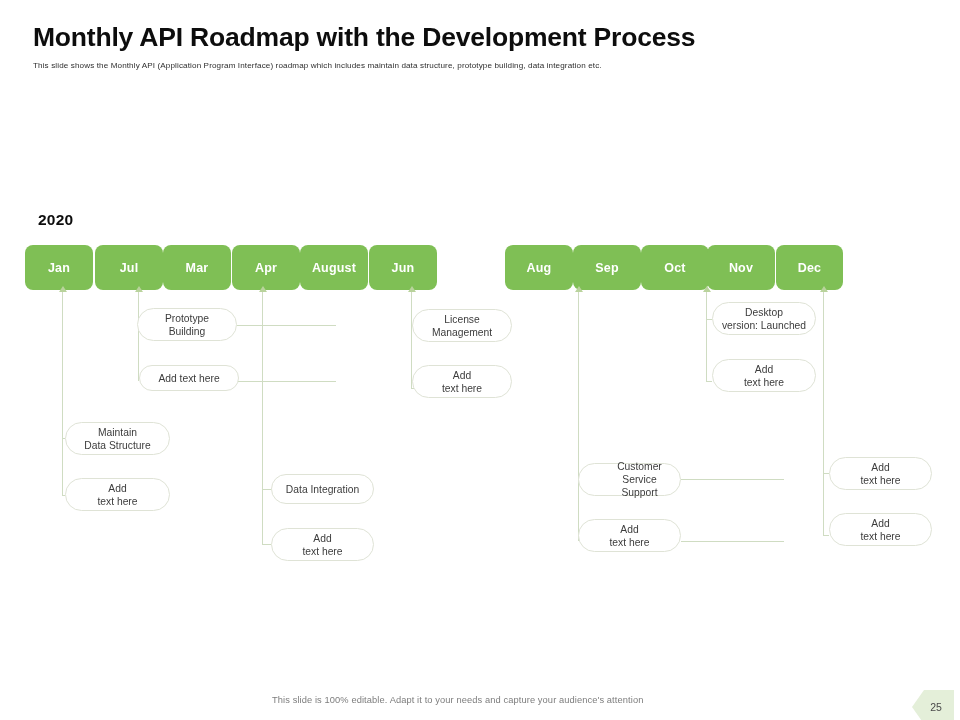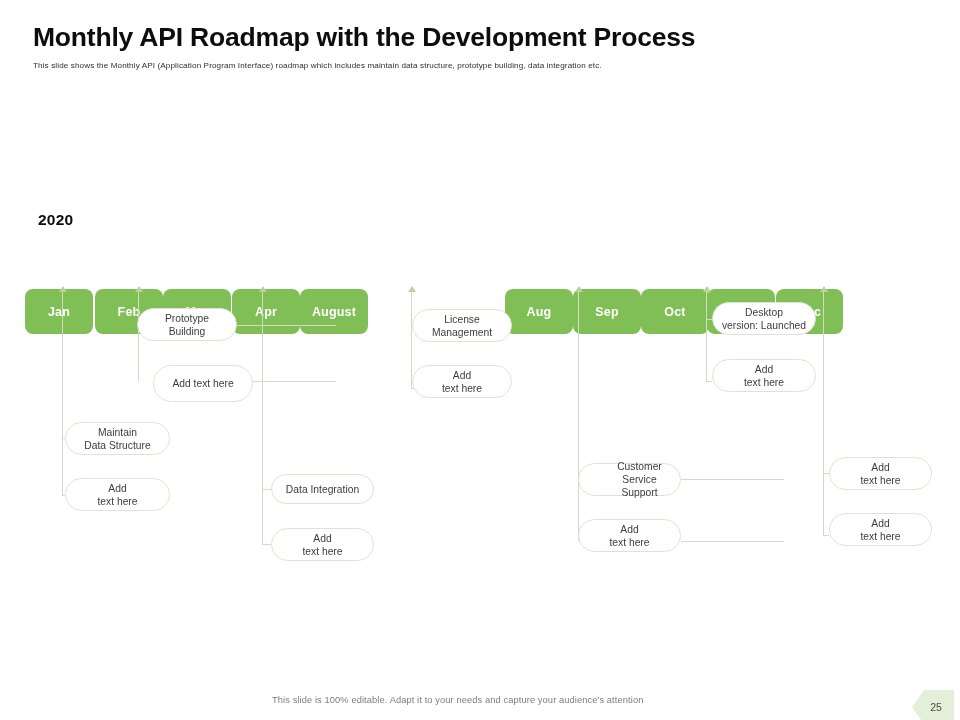--- a/index.html
+++ b/index.html
@@ -42,21 +42,20 @@
   
   #monthbar{position:absolute;left:0;top:0;width:960px;height:720px;}
   .month{
     position:absolute;top:245px;height:45px;
     background:#7fbf55;
     border-radius:8px;
     color:#ffffff;
     font-size:12.5px;font-weight:bold;
     display:flex;align-items:center;justify-content:center;
     letter-spacing:0.2px;
-    margin-top:44px;
   }
 
   
   .vline{
     position:absolute;width:1px;
     background:#cfdcc2;
   }
   .arrowhead{
     position:absolute;width:0;height:0;
     border-left:4px solid transparent;
@@ -108,24 +107,25 @@
 
 <div id="slide">
 
   <div id="subtitle">This slide shows the Monthly API (Application Program Interface) roadmap which includes maintain data structure, prototype building, data integration  etc.</div>
   <div id="title">Monthly API Roadmap with the Development Process</div>
 
   <div id="year">2020</div>
 
   <div id="monthbar">
       <div class="month" style="left: 25px; width: 68px; background: rgb(127, 191, 85);">Jan</div>
-      <div class="month" style="left: 95px; width: 68px; background: rgb(127, 191, 85);">Feb</div>
+      <div class="month" style="left: 95px; width: 68px; background: rgb(127, 191, 85);">Jul</div>
       <div class="month" style="left: 163px; width: 68px; background: rgb(127, 191, 85);">Mar</div>
       <div class="month" style="left: 232px; width: 68px; background: rgb(127, 191, 85);">Apr</div>
       <div class="month" style="left: 300px; width: 68px; background: rgb(127, 191, 85);">August</div>
+      <div class="month" style="left: 369px; width: 68px; background: rgb(127, 191, 85);">Jun</div>
       <div class="month" style="left: 505px; width: 68px; background: rgb(127, 191, 85);">Aug</div>
       <div class="month" style="left: 573px; width: 68px; background: rgb(127, 191, 85);">Sep</div>
       <div class="month" style="left: 641px; width: 68px; background: rgb(127, 191, 85);">Oct</div>
       <div class="month" style="left: 707px; width: 68px; background: rgb(127, 191, 85);">Nov</div>
       <div class="month" style="left: 776px; width: 67px; background: rgb(127, 191, 85);">Dec</div>
     </div>
 
   <div id="connectors">
       <div class="vline" style="left: 62px; top: 292px; height: 203px; background: rgb(207, 220, 194);"></div>
       <div class="arrowhead" style="left: 58.5px; top: 286px;"></div>
@@ -160,21 +160,21 @@
   <div id="callout-layer">
       <div class="pill" style="left: 65px; top: 422px; width: 105px; height: 33px; border-color: rgb(223, 227, 214);">
         <span>Maintain<br>Data Structure</span>
       </div>
       <div class="pill" style="left: 65px; top: 478px; width: 105px; height: 33px; border-color: rgb(223, 227, 214);">
         <span>Add<br>text here</span>
       </div>
       <div class="pill" style="left: 137px; top: 308px; width: 100px; height: 33px; border-color: rgb(223, 227, 214);">
         <span>Prototype<br>Building</span>
       </div>
-      <div class="pill" style="left: 153px; top: 365px; width: 100px; height: 37px; border-color: rgb(223, 227, 214);">
+      <div class="pill" style="left: 139px; top: 365px; width: 100px; height: 26px; border-color: rgb(223, 227, 214);">
         <span>Add text here</span>
       </div>
       <div class="pill" style="left: 271px; top: 474px; width: 103px; height: 30px; border-color: rgb(223, 227, 214);">
         <span>Data Integration</span>
       </div>
       <div class="pill" style="left: 271px; top: 528px; width: 103px; height: 33px; border-color: rgb(223, 227, 214);">
         <span>Add<br>text here</span>
       </div>
       <div class="pill" style="left: 412px; top: 309px; width: 100px; height: 33px; border-color: rgb(223, 227, 214);">
         <span>License<br>Management</span>

